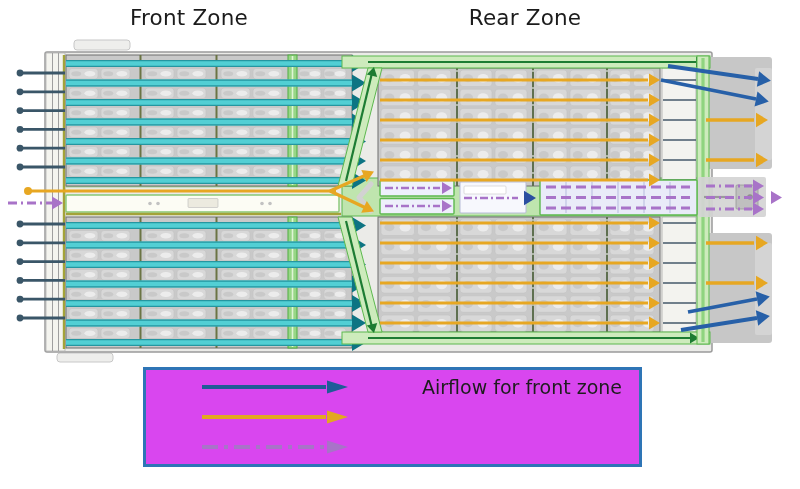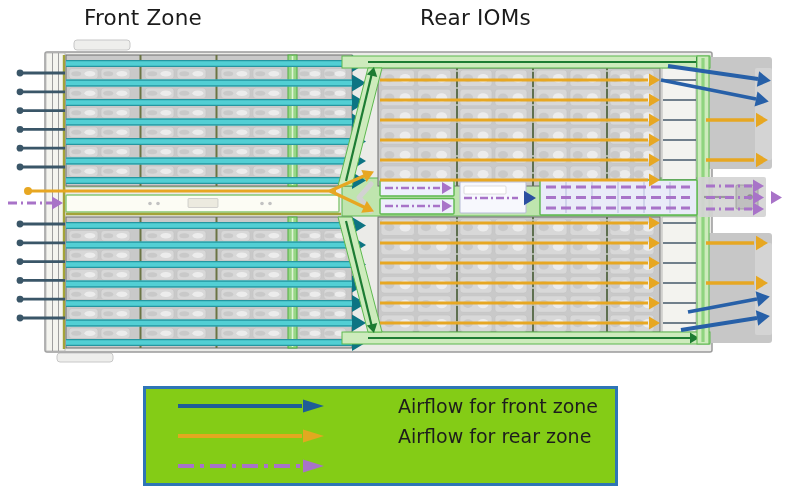--- a/index.html
+++ b/index.html
@@ -1,34 +1,34 @@
 <!DOCTYPE html>
 <html><head>
 <meta charset="utf-8">
 <style>
   html,body{margin:0;padding:0;background:#ffffff;}
   body{width:800px;height:489px;position:relative;overflow:hidden;
        font-family:"DejaVu Sans","Liberation Sans",sans-serif;}
-  .zone-title{position:absolute;top:5px;width:210px;
+  .zone-title{position:absolute;top:5px;width:210px;text-align:center;
        font-size:21.5px;color:#1b1b1b;letter-spacing:.2px;}
   .title-front{left:84px;}
   .title-rear{left:420px;}
   #chassis-svg{position:absolute;left:0;top:0;}
-  .legend{position:absolute;left:143px;top:386px;width:469px;height:94px;
-       background:#84cc16;border:3px solid #2e75b6;
-       display:flex;flex-direction:column;justify-content:space-evenly;}
+  .legend{position:absolute;left:143px;top:367px;width:469px;height:94px;
+       background:#d946ef;border:3px solid #2e75b6;
+       display:flex;flex-direction:column;justify-content:space-evenly;padding-left:24px;}
   .legend-row{display:flex;align-items:center;height:26px;}
   .legend-arrow{width:150px;height:22px;margin-left:30px;flex:0 0 auto;}
   .legend-label{margin-left:72px;font-size:19px;color:#1d1d1d;white-space:nowrap;}
 </style>
 </head>
 <body>
 
 <div class="zone-title title-front">Front Zone</div>
-<div class="zone-title title-rear">Rear IOMs</div>
+<div class="zone-title title-rear">Rear Zone</div>
 
 <svg id="chassis-svg" width="800" height="489" viewBox="0 0 800 489">
     <g>
       <rect x="74" y="40" width="56" height="10" fill="#ededea" stroke="#c2c2c2" stroke-width="1" rx="3" opacity="0.9"></rect>
       <rect x="57" y="353" width="56" height="9" fill="#ededea" stroke="#c2c2c2" stroke-width="1" rx="3" opacity="0.9"></rect>
       <rect x="45" y="52" width="667" height="300" fill="#ebebe8" stroke="#9b9b9b" stroke-width="1.5" rx="2"></rect>
       <rect x="46" y="53" width="19" height="298" fill="#f4f4ef" stroke="#b5b5b5" stroke-width="0.8"></rect>
       <line x1="52.5" y1="53" x2="52.5" y2="351" stroke="#9f9f9f" stroke-width="1"></line>
       <line x1="58.5" y1="53" x2="58.5" y2="351" stroke="#9f9f9f" stroke-width="1"></line>
       <line x1="64" y1="55" x2="64" y2="349" stroke="#a3a339" stroke-width="2.4"></line>
@@ -868,21 +868,20 @@
         <line x1="2" y1="11" x2="126" y2="11" stroke="#1f5c97" stroke-width="4"></line>
         <polygon points="148,11 127,4.5 127,17.5" fill="#1f5c97"></polygon>
       </svg>
     <span class="legend-label">Airflow for front zone</span>
   </div>
   <div class="legend-row">
     <svg class="legend-arrow" viewBox="0 0 150 22">
         <line x1="2" y1="11" x2="126" y2="11" stroke="#e2a820" stroke-width="4"></line>
         <polygon points="148,11 127,4.5 127,17.5" fill="#e2a820"></polygon>
       </svg>
-    <span class="legend-label">Airflow for rear zone</span>
   </div>
   <div class="legend-row">
     <svg class="legend-arrow" viewBox="0 0 150 22">
         <line x1="2" y1="11" x2="126" y2="11" stroke="#a873c8" stroke-width="4" stroke-dasharray="16 6 4 6"></line>
         <polygon points="148,11 127,4.5 127,17.5" fill="#a873c8"></polygon>
       </svg>
   </div>
 </div>
 
 </body></html>

